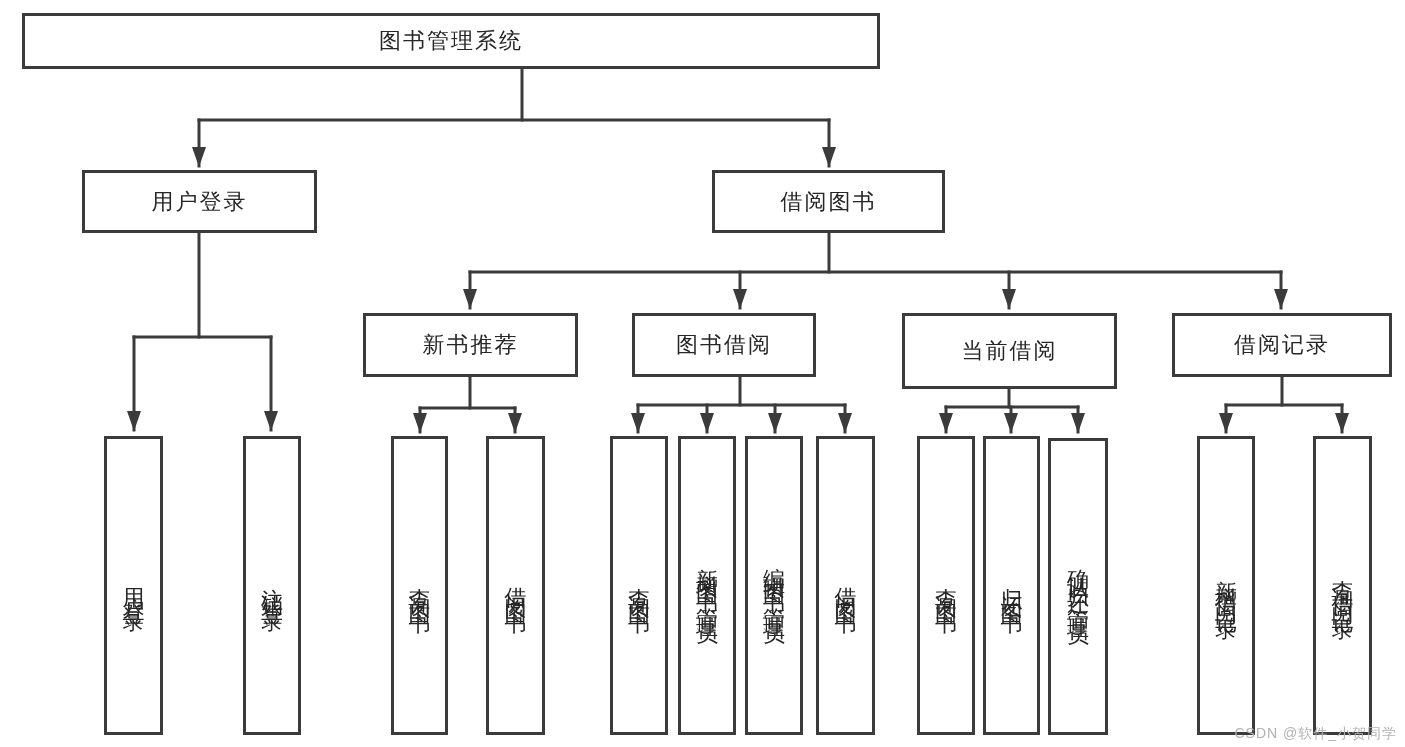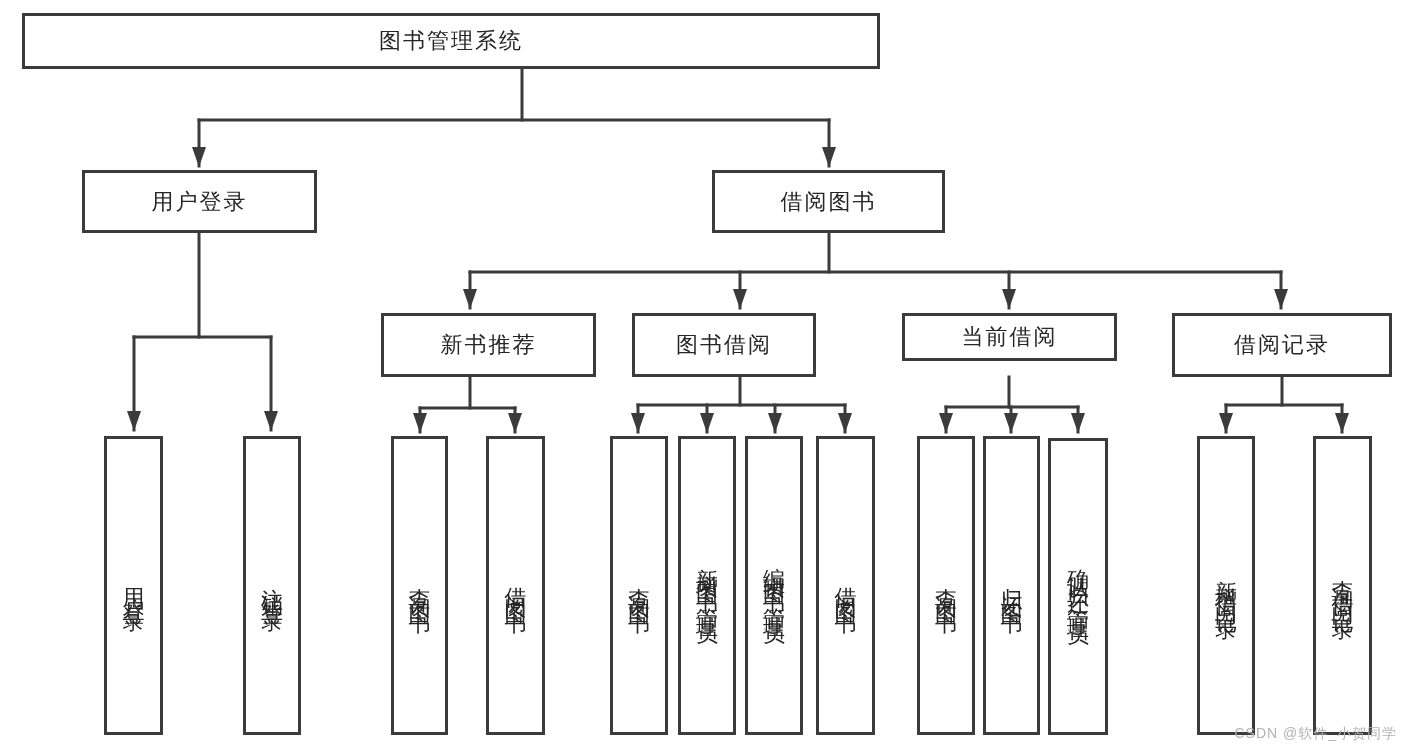--- a/index.html
+++ b/index.html
@@ -100,23 +100,23 @@
     <path d="M1226,405 L1342,405"></path>
     <path d="M1226,405 L1226,432" marker-end="url(#arrow)"></path>
     <path d="M1342,405 L1342,432" marker-end="url(#arrow)"></path>
   </svg>
 
   <div class="node" style="left:22px;top:13px;width:858px;height:56px;">图书管理系统</div>
 
   <div class="node" style="left:82px;top:170px;width:235px;height:63px;">用户登录</div>
   <div class="node" style="left:712px;top:170px;width:233px;height:63px;">借阅图书</div>
 
-  <div class="node" style="left:381px;top:313px;width:215px;height:64px;">新书推荐</div>
+  <div class="node" style="left:363px;top:313px;width:215px;height:64px;">新书推荐</div>
   <div class="node" style="left:632px;top:313px;width:184px;height:64px;">图书借阅</div>
-  <div class="node" style="left:902px;top:313px;width:215px;height:48px;">当前借阅</div>
+  <div class="node" style="left:902px;top:313px;width:215px;height:76px;">当前借阅</div>
   <div class="node" style="left:1172px;top:313px;width:220px;height:64px;">借阅记录</div>
 
   <div class="node v" style="left:104px;top:436px;width:59px;height:299px;">
     <span>用户登录</span>
   </div>
   <div class="node v" style="left:243px;top:436px;width:58px;height:299px;">
     <span>注销登录</span>
   </div>
 
   <div class="node v" style="left:391px;top:436px;width:57px;height:299px;">

